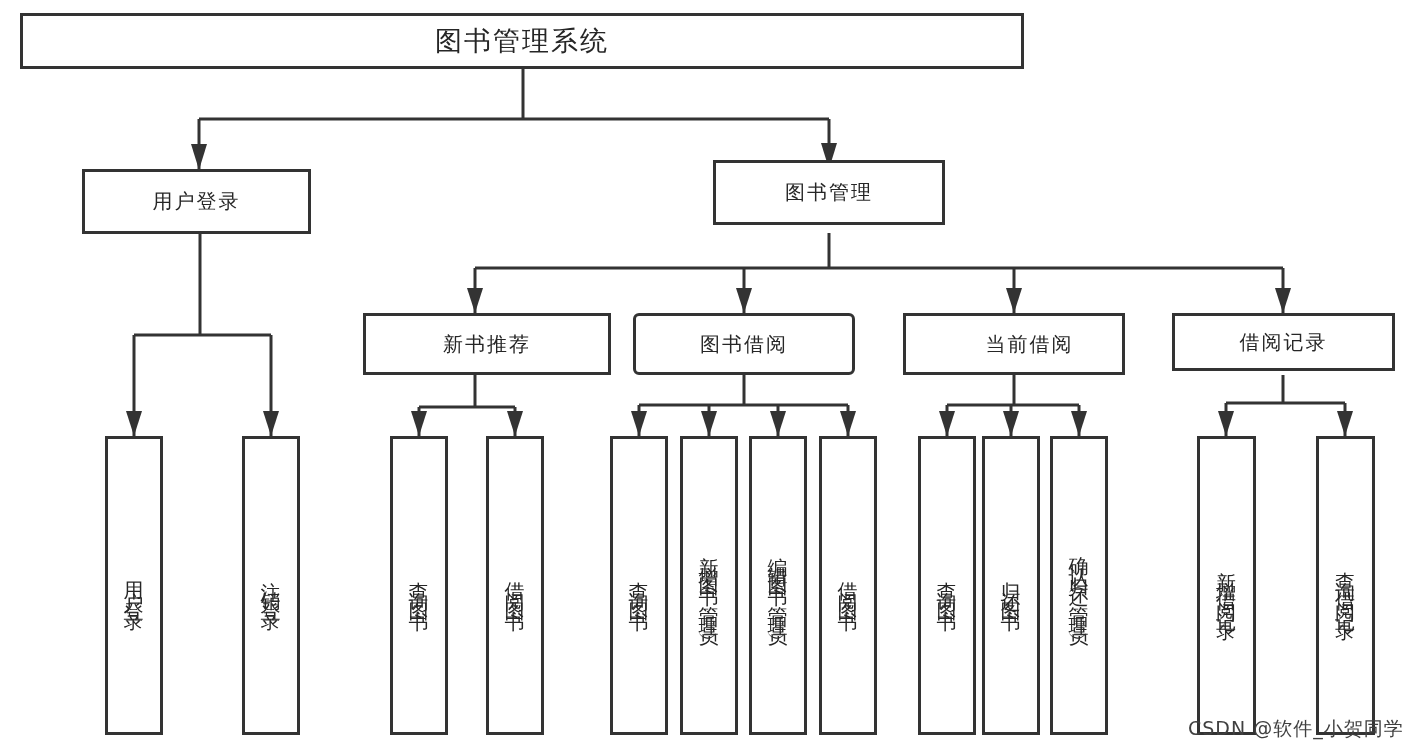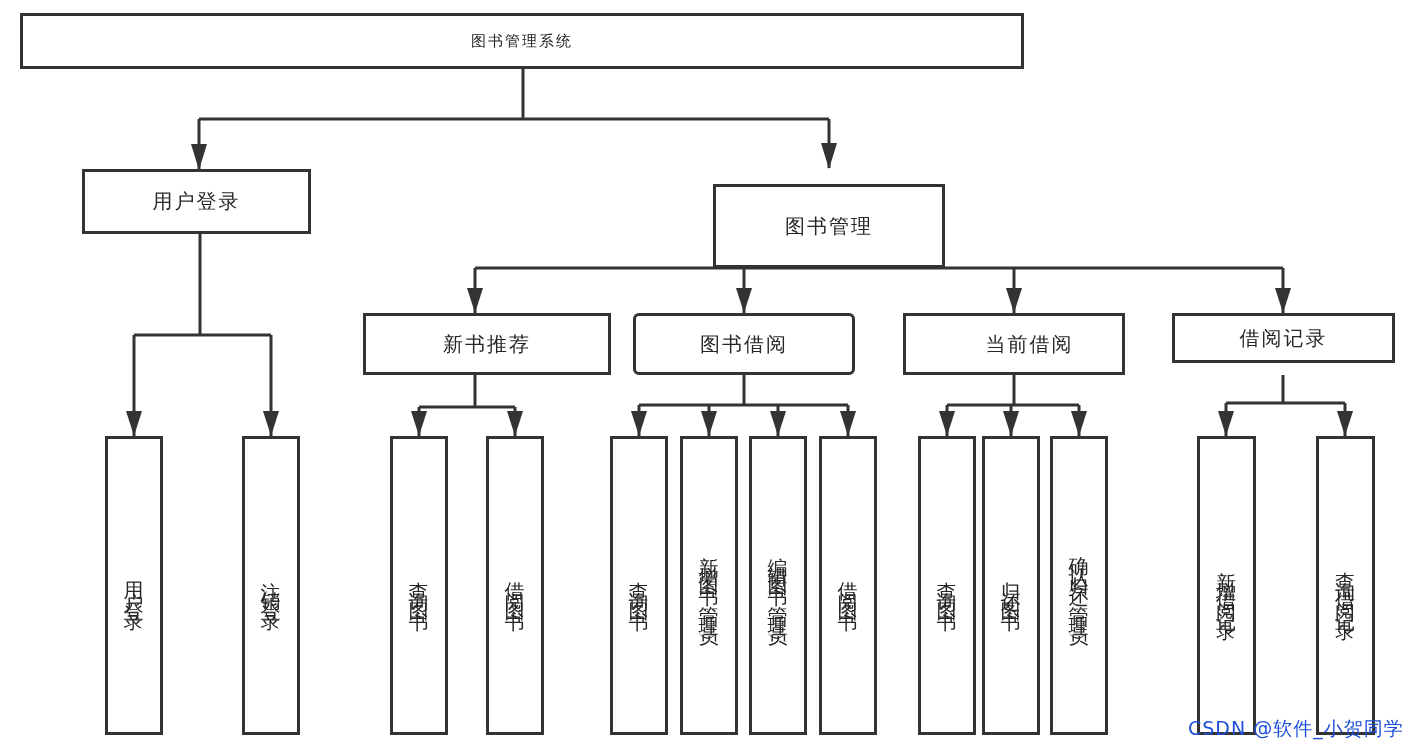--- a/index.html
+++ b/index.html
@@ -23,21 +23,21 @@
     background: #ffffff;
     border: 3px solid #333333;
     display: flex;
     align-items: center;
     justify-content: center;
     color: #262626;
     font-size: 20px;
     letter-spacing: 2px;
     white-space: nowrap;
   }
-  .box.root { font-size: 15px; text-align: center; }
+  .box.root { font-size: 27px; text-align: center; }
   .vbox {
     position: absolute;
     box-sizing: border-box;
     background: #ffffff;
     border: 3px solid #333333;
     display: flex;
     align-items: center;
     justify-content: center;
     color: #262626;
   }
@@ -47,21 +47,21 @@
     font-size: 20px;
     letter-spacing: 10px;
     line-height: 1;
     white-space: nowrap;
   }
   .watermark {
     position: absolute;
     left: 1188px;
     top: 716px;
     font-size: 19px;
-    color: #1d4ed8;
+    color: #404040;
     letter-spacing: 1px;
     white-space: nowrap;
   }
 </style>
 </head>
 <body>
 
 <div class="canvas">
 
   <svg class="wires" width="1405" height="747" viewBox="0 0 1405 747" xmlns="http://www.w3.org/2000/svg">
@@ -130,34 +130,34 @@
     </g>
   </svg>
 
   <div class="box root" style="left:20px; top:13px; width:1004px; height:56px;">
     <span>图书管理系统</span>
   </div>
 
   <div class="box" style="left:82px; top:169px; width:229px; height:65px;">
     <span>用户登录</span>
   </div>
-  <div class="box" style="left:713px; top:184px; width:232px; height:84px;">
+  <div class="box" style="left:713px; top:160px; width:232px; height:65px;">
     <span>图书管理</span>
   </div>
 
   <div class="box" style="left:363px; top:313px; width:248px; height:62px;">
     <span>新书推荐</span>
   </div>
   <div class="box" style="left:633px; top:313px; width:222px; height:62px;border-radius:6px;">
     <span>图书借阅</span>
   </div>
   <div class="box" style="left:903px; top:313px; width:222px; height:62px;padding-left:31px;">
     <span>当前借阅</span>
   </div>
-  <div class="box" style="left:1172px; top:313px; width:223px; height:50px;">
+  <div class="box" style="left:1172px; top:313px; width:223px; height:58px;">
     <span>借阅记录</span>
   </div>
 
   <div class="vbox" style="left:105px; top:436px; width:58px; height:299px;">
     <span>用户登录</span>
   </div>
   <div class="vbox" style="left:242px; top:436px; width:58px; height:299px;">
     <span>注销登录</span>
   </div>
 

